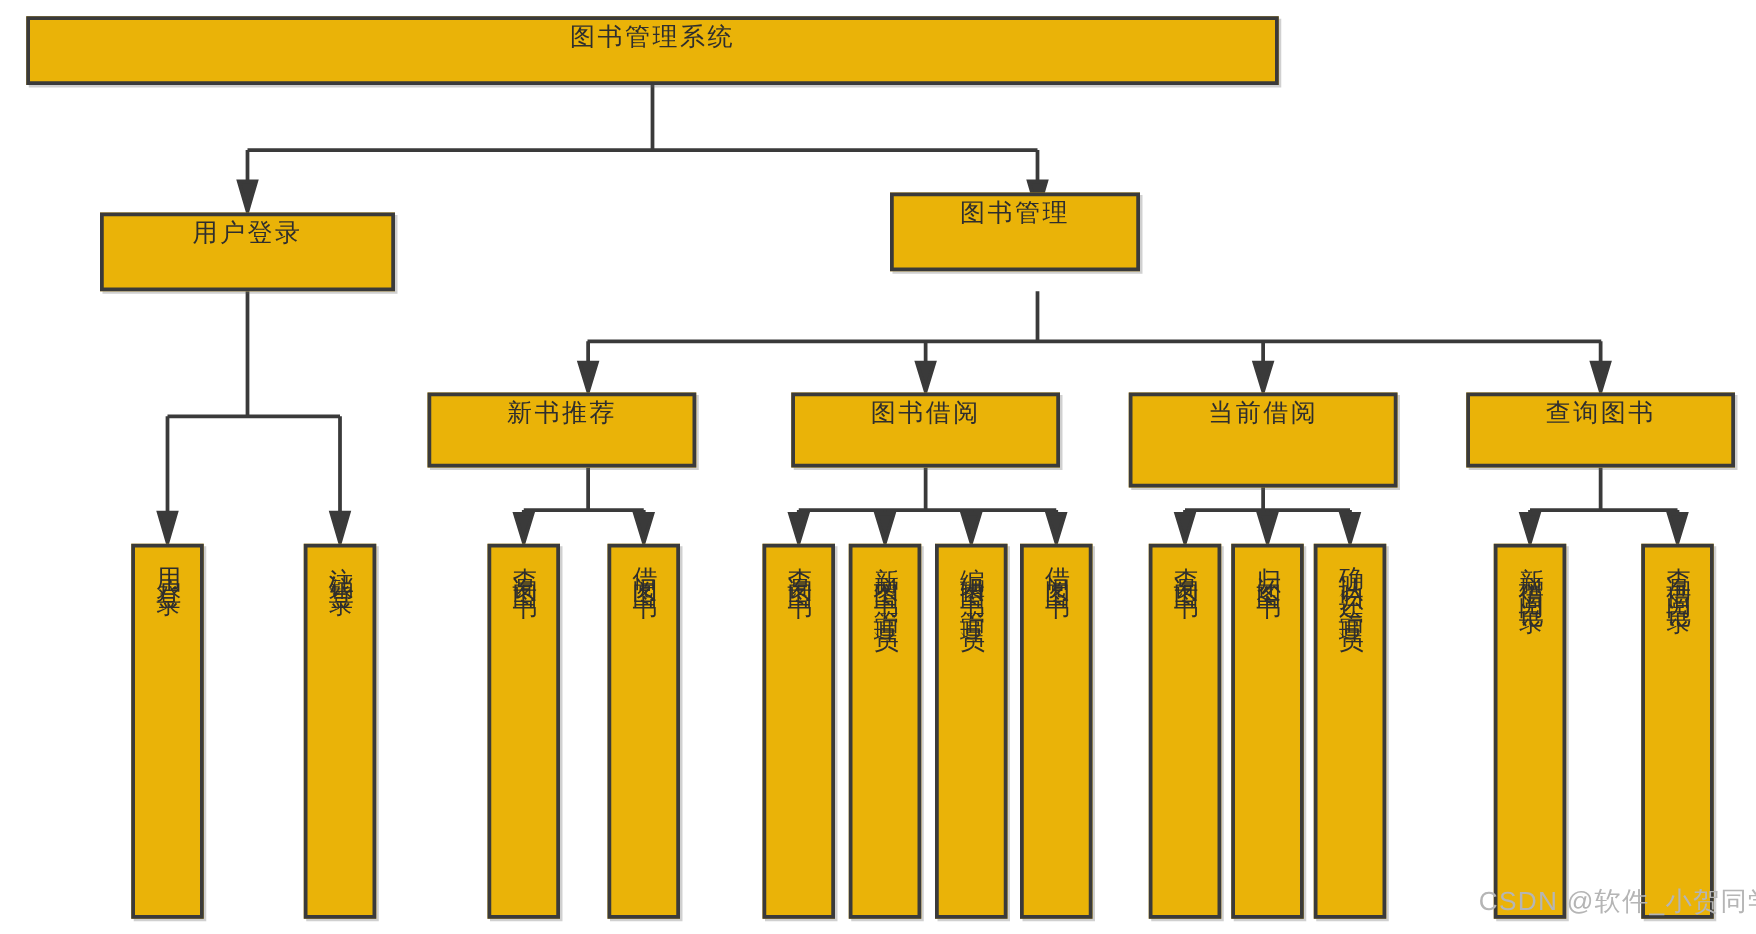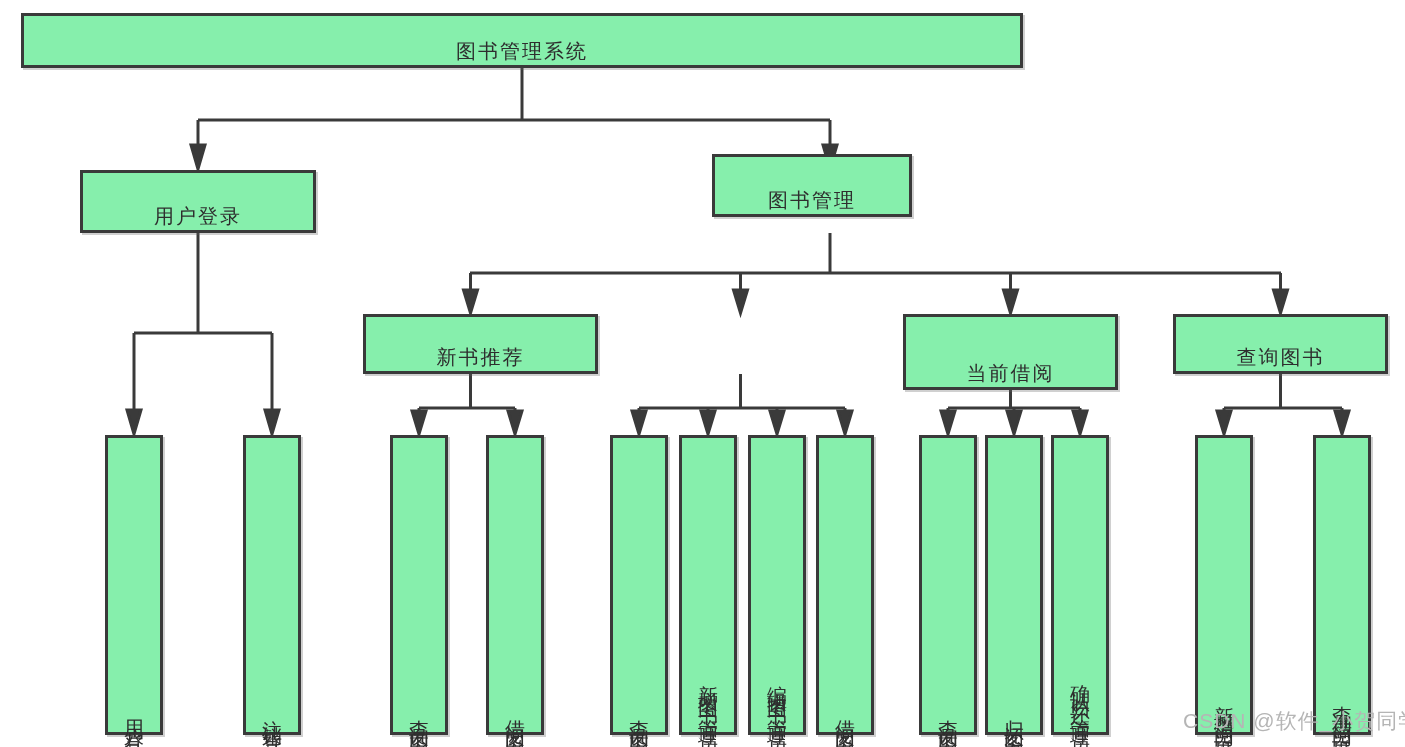--- a/index.html
+++ b/index.html
@@ -12,25 +12,25 @@
     overflow: hidden;
   }
   .edges {
     position: absolute;
     left: 0; top: 0;
     width: 1405px; height: 747px;
   }
   .box {
     position: absolute;
     box-sizing: border-box;
-    background: #86efac;
+    background: #eab308;
     border: 3px solid #3a3a3a;
     box-shadow: 2px 2px 0 rgba(100,100,100,0.30);
     display: flex;
-    align-items: flex-end;
+    align-items: flex-start;
     justify-content: center;
     color: #2e2e2e;
   }
   .hlabel {
     font-size: 20px;
     letter-spacing: 2px;
     white-space: nowrap;
   }
   .vtext {
     writing-mode: vertical-rl;
@@ -137,22 +137,25 @@
     <span class="hlabel">图书管理系统</span>
   </div>
 
   <div class="box" style="left:80px; top:170px; width:236px; height:63px">
     <span class="hlabel">用户登录</span>
   </div>
   <div class="box" style="left:712px; top:154px; width:200px; height:63px">
     <span class="hlabel">图书管理</span>
   </div>
 
-  <div class="box" style="left:363px; top:314px; width:235px; height:60px">
+  <div class="box" style="left:342px; top:314px; width:215px; height:60px">
     <span class="hlabel">新书推荐</span>
+  </div>
+  <div class="box" style="left:633px; top:314px; width:215px; height:60px">
+    <span class="hlabel">图书借阅</span>
   </div>
   <div class="box" style="left:903px; top:314px; width:215px; height:76px">
     <span class="hlabel">当前借阅</span>
   </div>
   <div class="box" style="left:1173px; top:314px; width:215px; height:60px">
     <span class="hlabel">查询图书</span>
   </div>
 
   <div class="box" style="left:105px; top:435px; width:58px; height:300px">
     <span class="vtext">用户登录</span>

